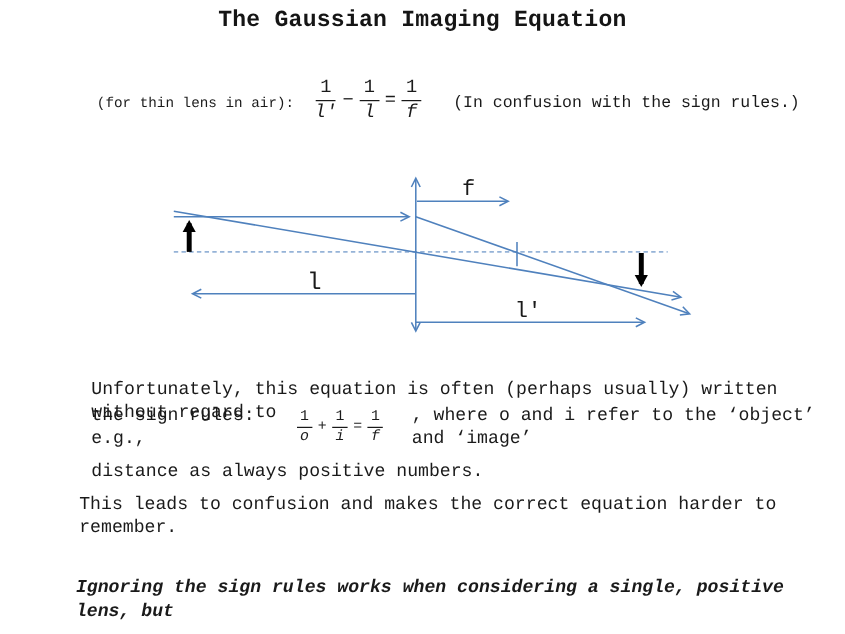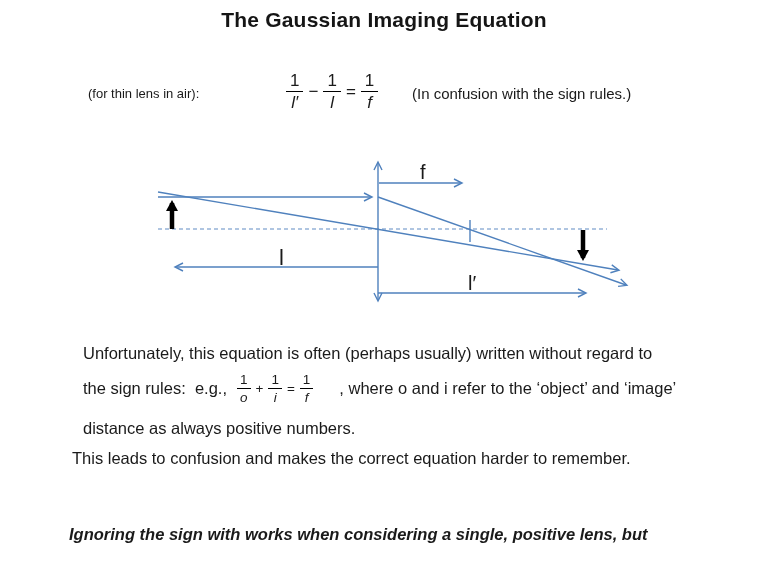--- a/index.html
+++ b/index.html
@@ -1,18 +1,18 @@
 <!DOCTYPE html>
 <html style="--line-blue: #4f81bd; --axis-blue: #95b3d7;"><head>
 <meta charset="utf-8">
 <style>
   html,body{margin:0;padding:0;background:#fff;}
   .slide{
     position:relative;width:768px;height:576px;background:#ffffff;overflow:hidden;
-    font-family:Liberation Sans, sans-serif;color:#1a1a1a;
+    font-family:Liberation Mono, monospace;color:#1a1a1a;
   }
   .abs{position:absolute;}
   .slide-title{
     top:8px;left:0;width:768px;text-align:center;
     font-size:21px;font-weight:bold;color:#151515;letter-spacing:0.2px;
   }
   .intro-lead{top:86px;left:88px;font-size:13px;}
   .intro-note{top:85px;left:412px;font-size:15px;}
   
   .eq{display:inline-flex;align-items:center;}
@@ -120,18 +120,18 @@
       </span>
     </span>
     <span style="margin-left:18px;">, where o and i refer to the ‘object’ and ‘image’</span>
   </div>
 
   <div class="abs bodytext p1-line3">distance as always positive numbers.</div>
 
   <div class="abs bodytext p2">This leads to confusion and makes the correct equation harder to remember.</div>
 
   <div class="abs bodytext p3">
-    <div>Ignoring the sign with works when considering a single, positive lens, but</div>
+    <div>Ignoring the sign rules works when considering a single, positive lens, but</div>
     
     
   </div>
 
 </div>
 
 </body></html>

